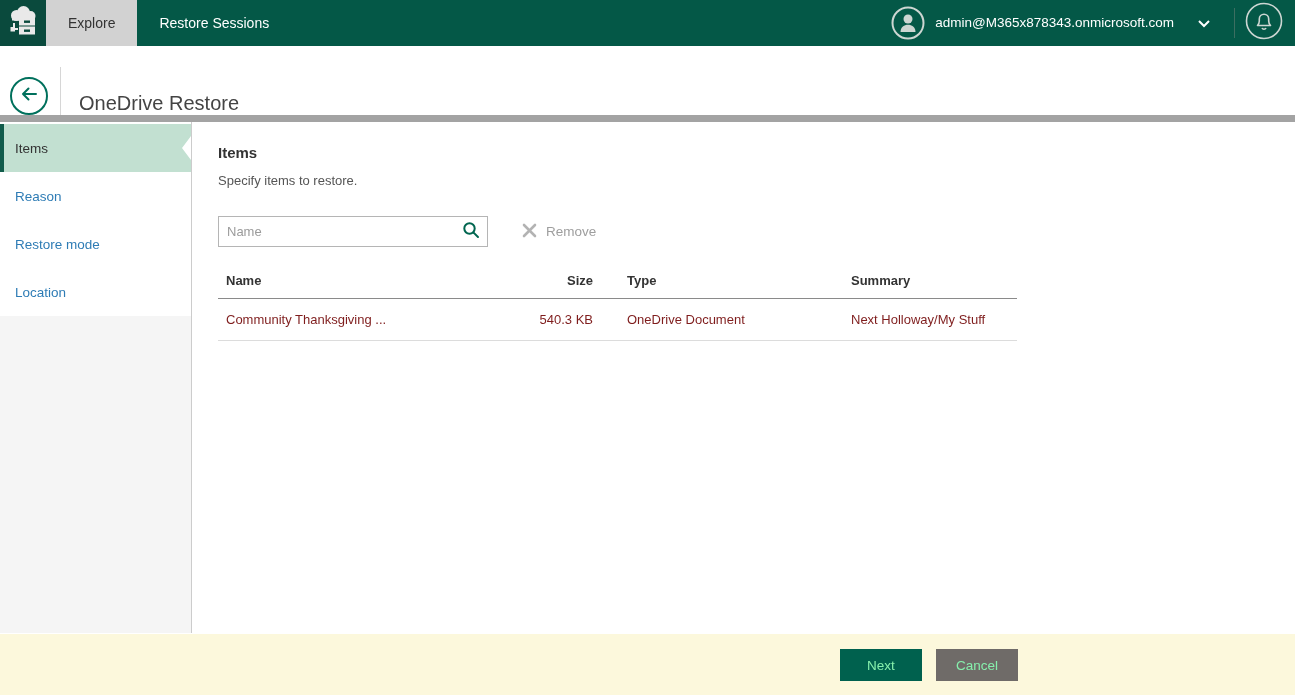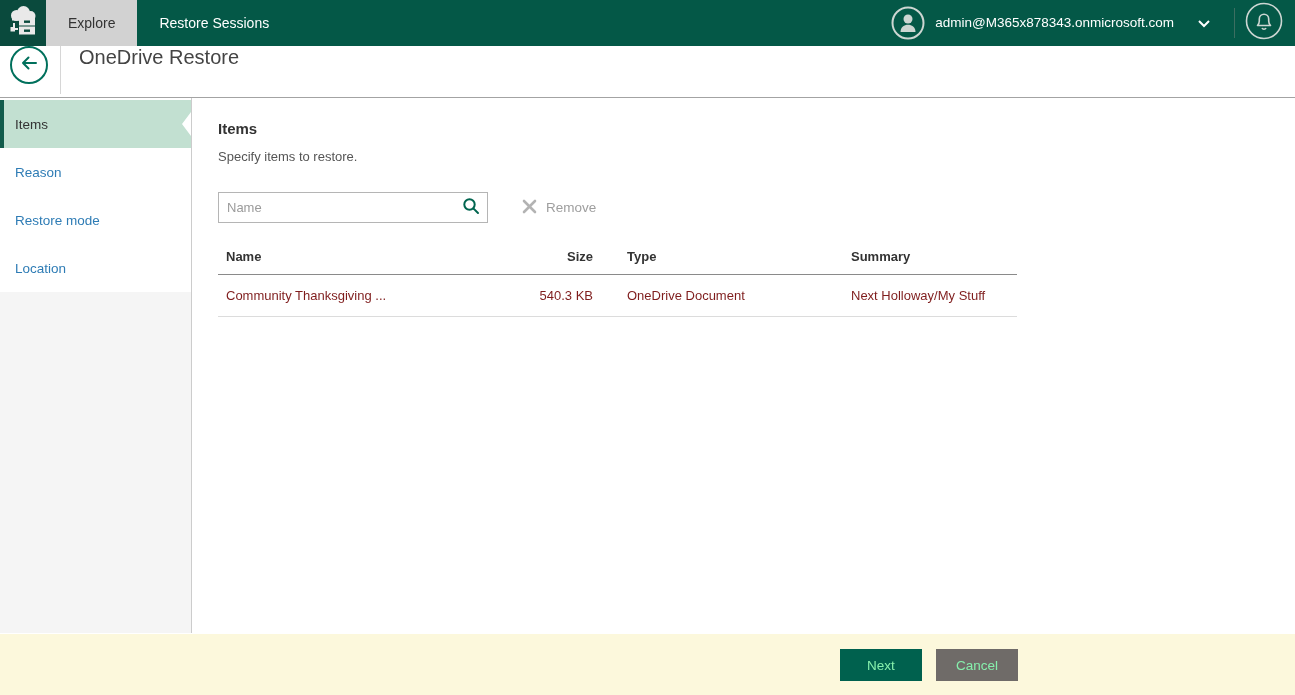--- a/index.html
+++ b/index.html
@@ -54,25 +54,25 @@
   .bell-button {
     align-self: center;
     margin-right: 12px;
     width: 38px; height: 38px;
     display: flex; align-items: center; justify-content: center;
     cursor: pointer;
   }
 
   
   .page-header {
-    height: 52px;
+    height: 76px;
     background: #ffffff;
     display: flex;
-    align-items: flex-start;
-    border-bottom: 1px solid #a3a3a3;
+    align-items: flex-end;
+    border-bottom: 7px solid #a3a3a3;
     flex: 0 0 auto;
   }
   .back-button {
     width: 38px; height: 38px;
     border-radius: 50%;
     border: 2px solid #00705c;
     background: #ffffff;
     margin-left: 10px;
     display: flex; align-items: center; justify-content: center;
     cursor: pointer;

